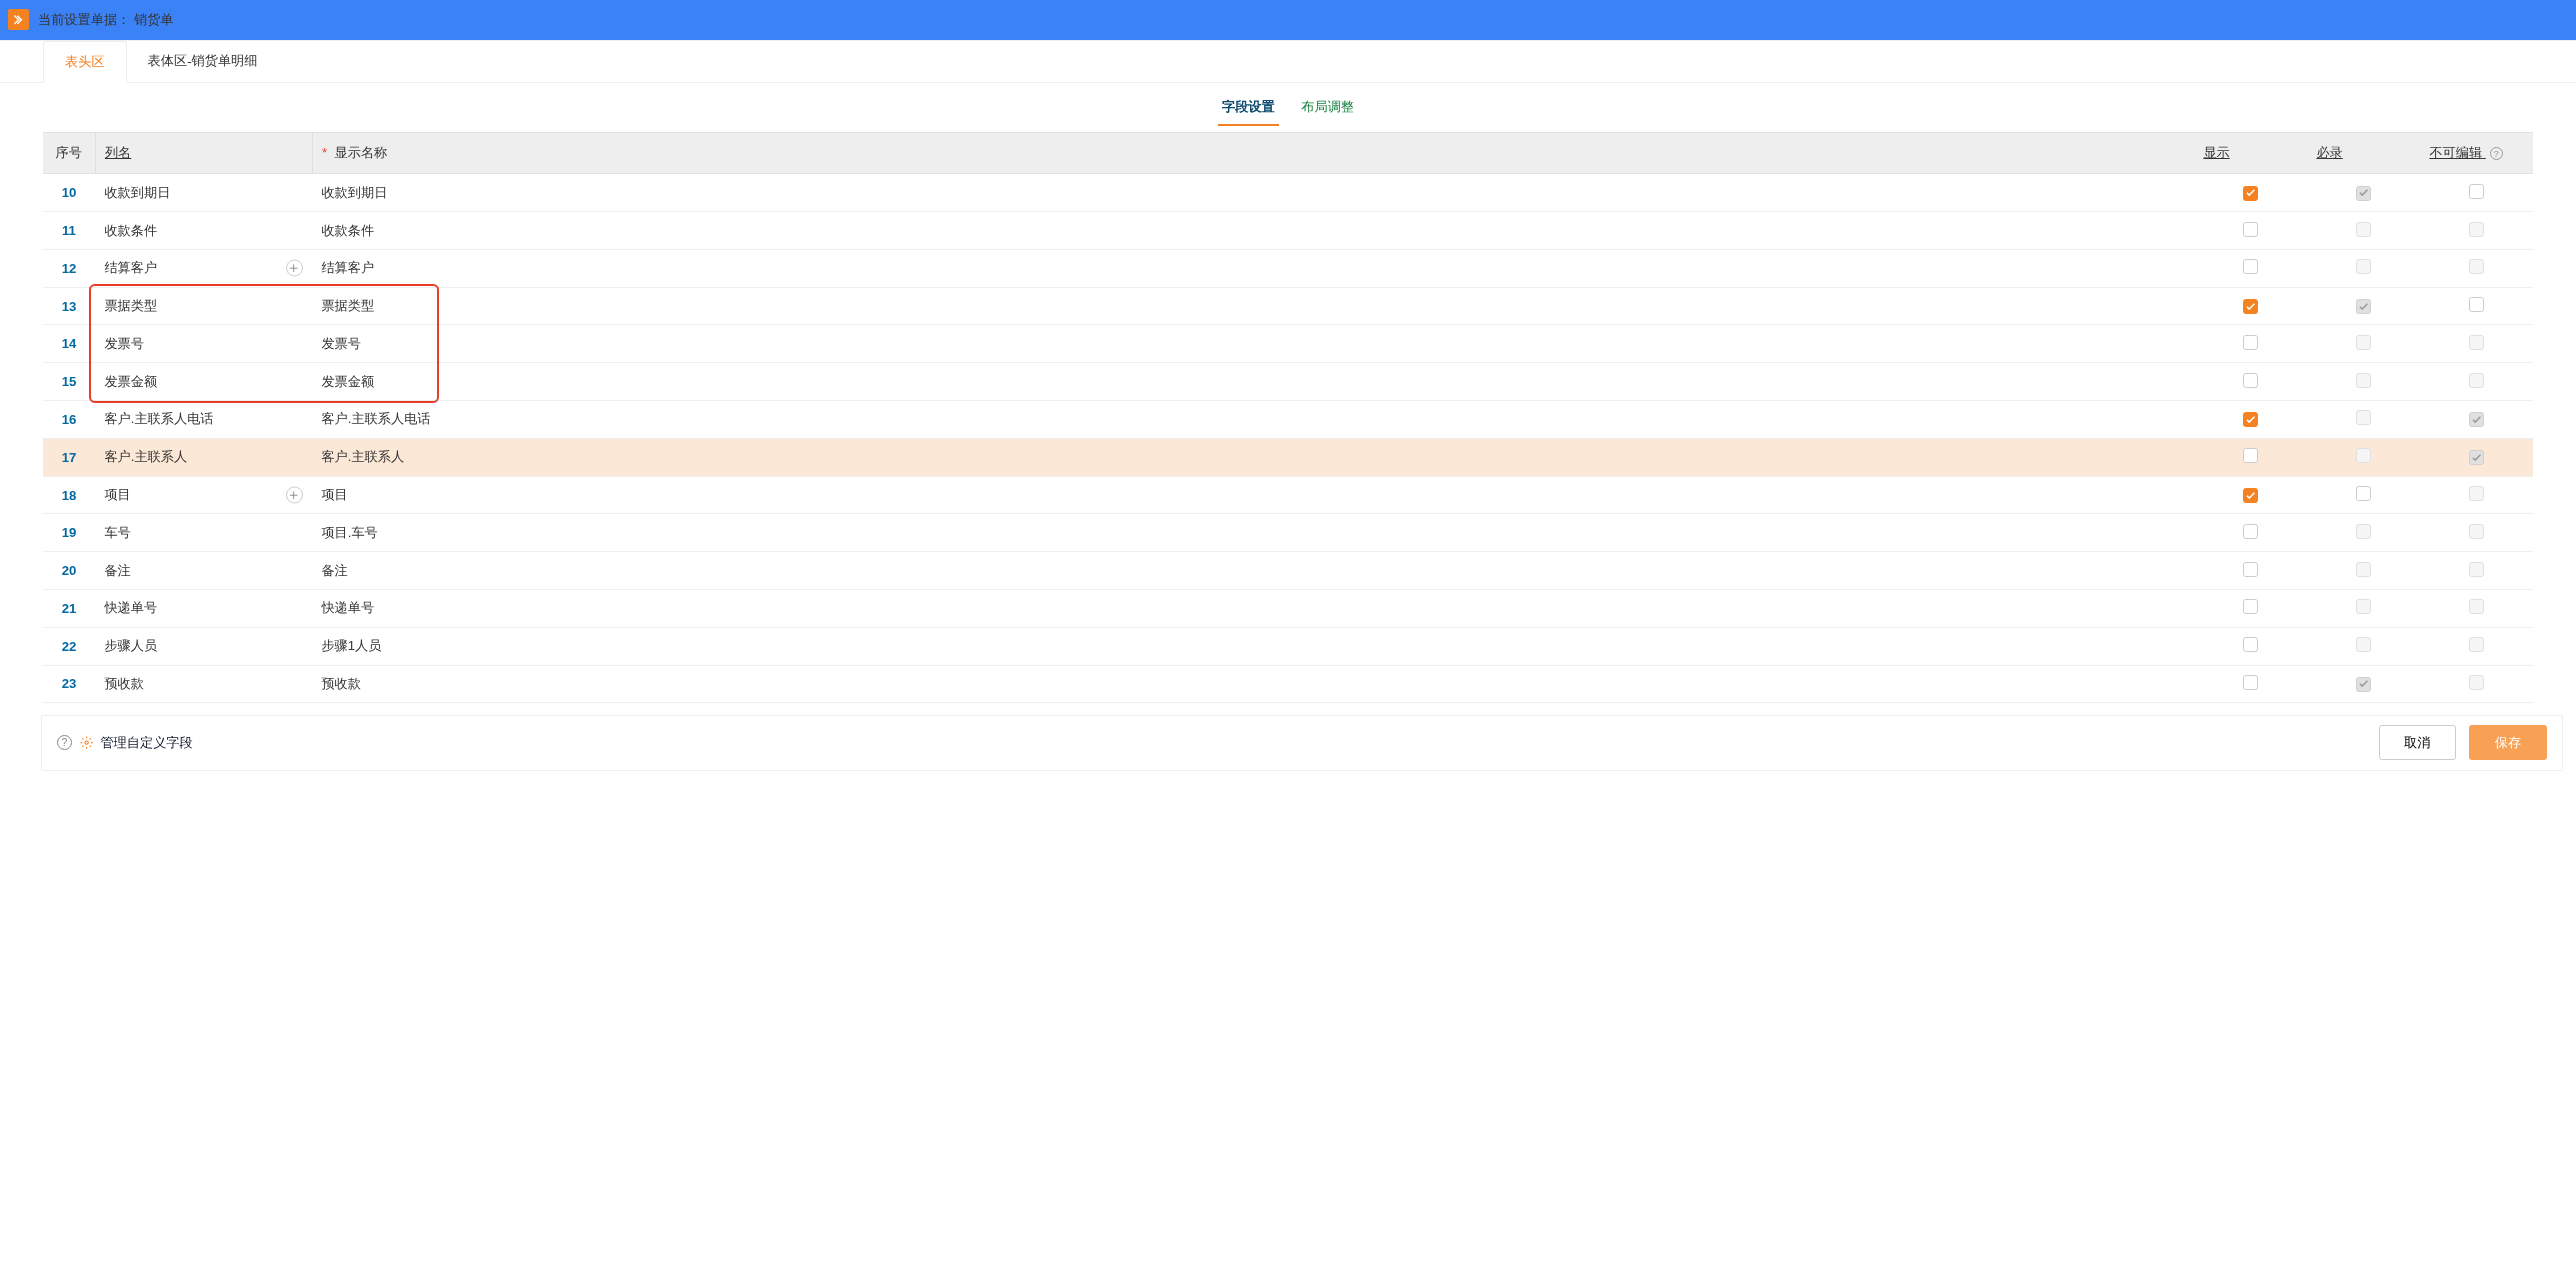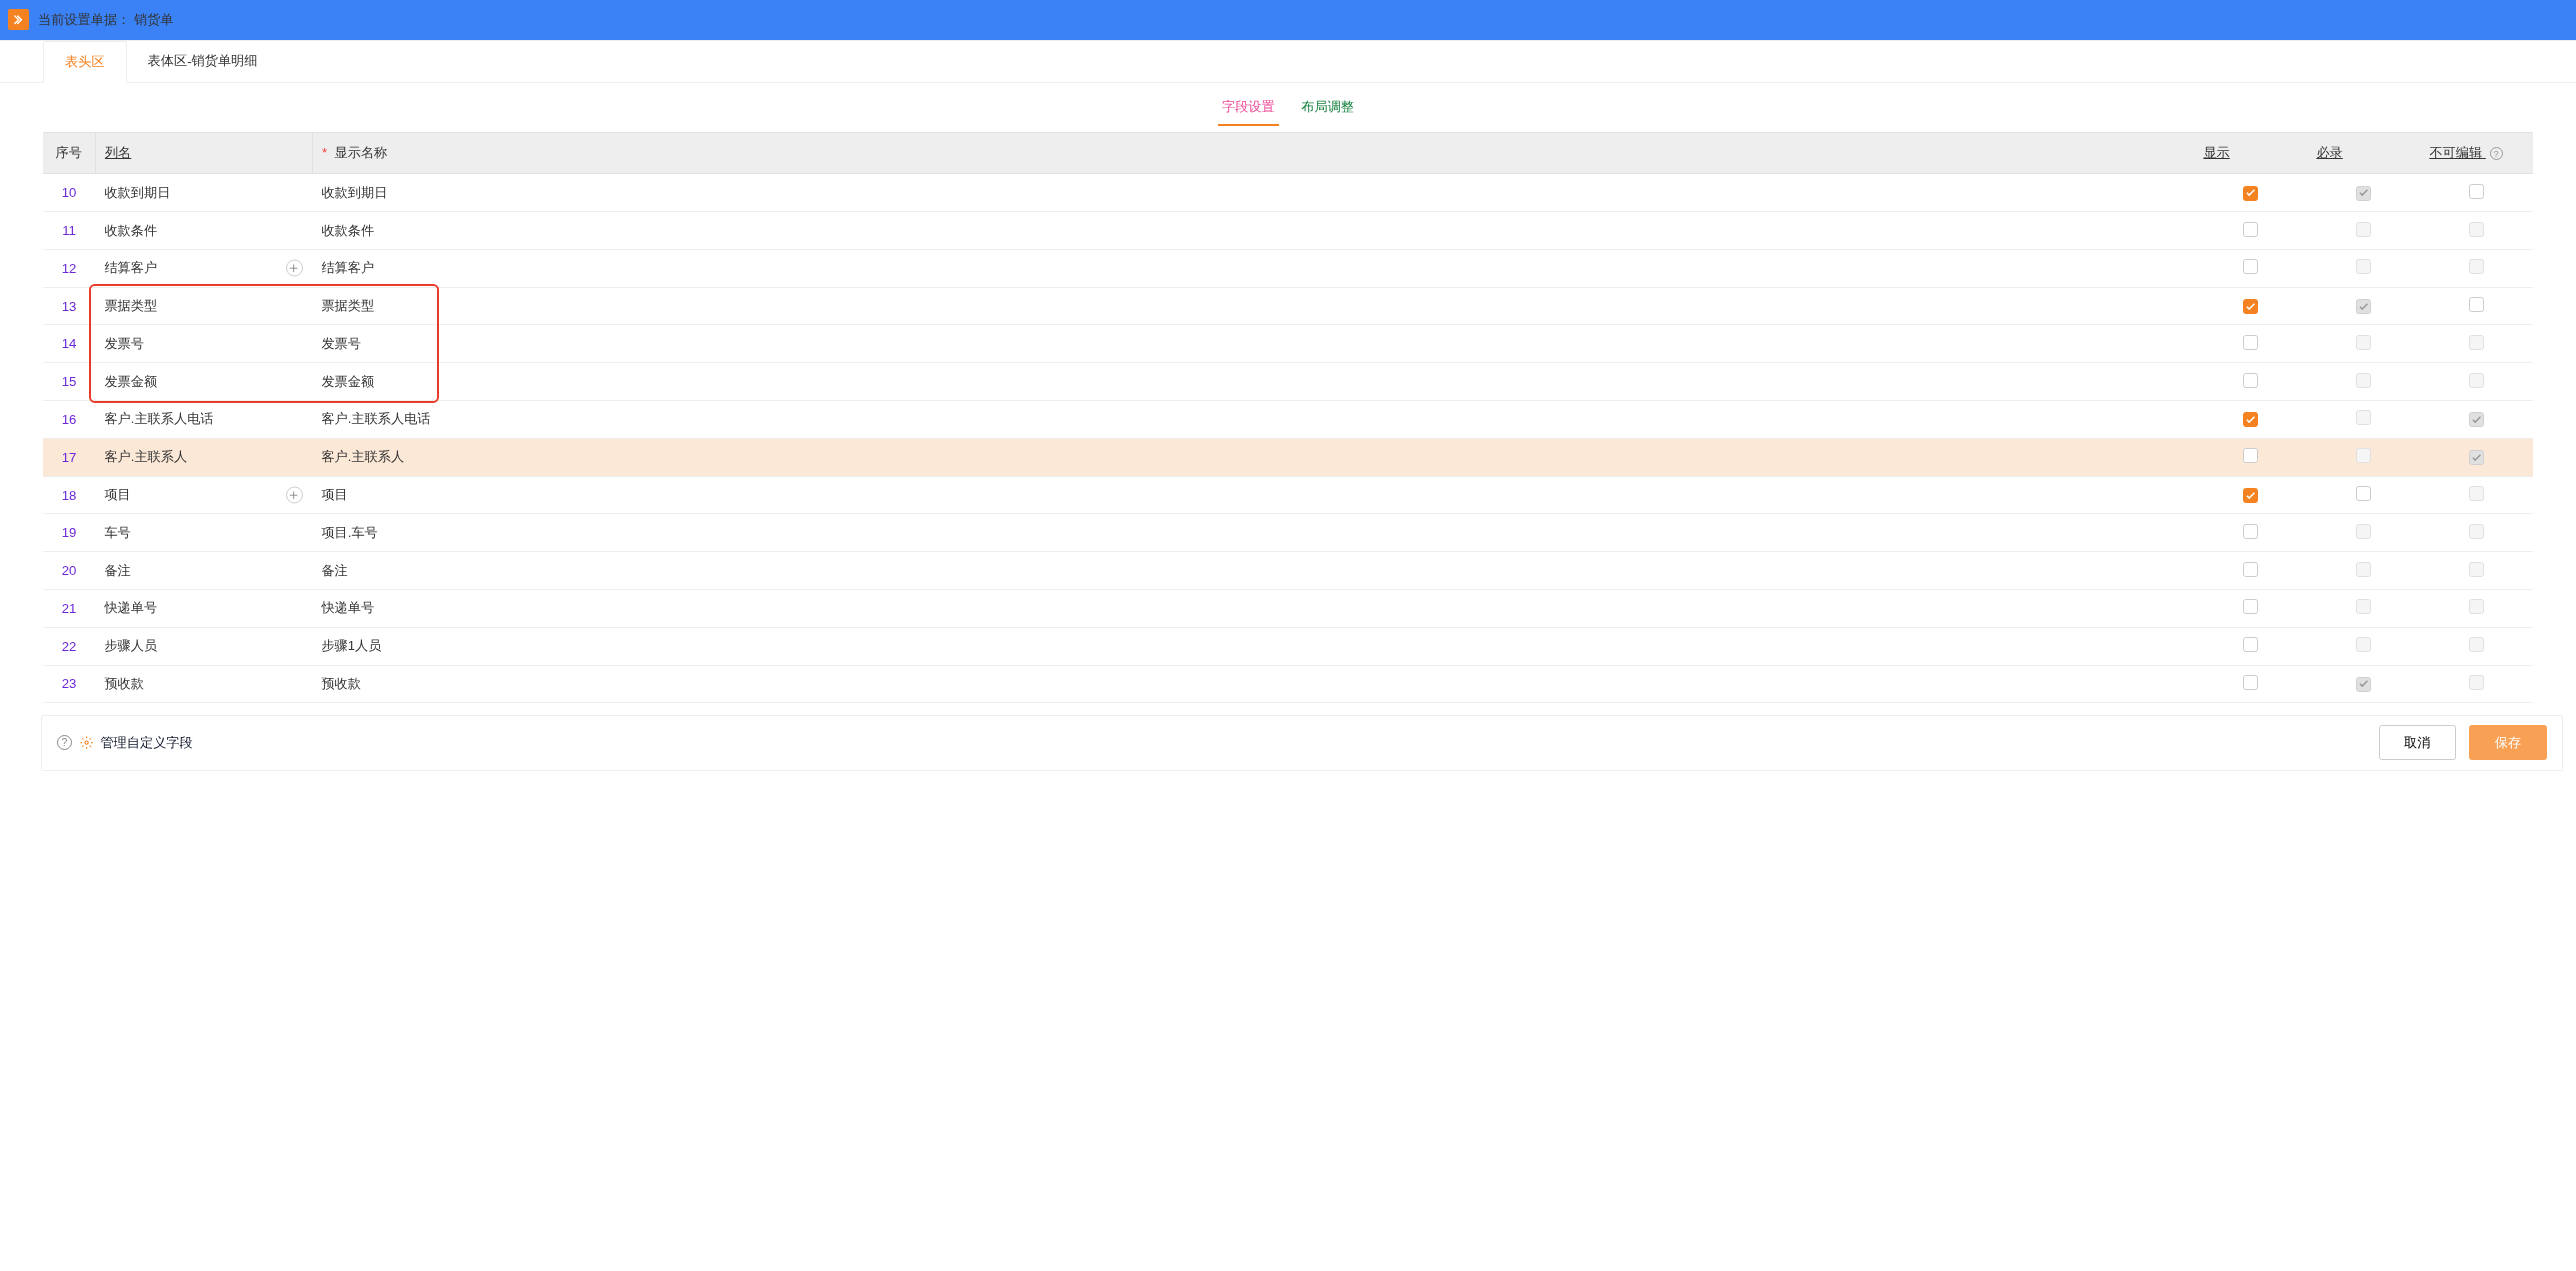--- a/index.html
+++ b/index.html
@@ -60,23 +60,23 @@
       justify-content: center;
       gap: 19px;
       padding: 15px 0 5.7px 0;
     }
     .subtab {
       padding: 0 3.8px 7.6px 3.8px;
       cursor: pointer;
       color: #15803d;
     }
     .subtab.active {
-      color: #ec4899;
+      color: #0c4a6e;
       border-bottom: 2.8px solid #f58220;
-      font-weight: 400;
+      font-weight: 700;
     }
 
     
     .table-wrap {
       padding: 0 43px;
     }
     table {
       width: 100%;
       border-collapse: collapse;
     }
@@ -92,21 +92,21 @@
     }
     thead th.col-seq { width: 52px; text-align: center; border-right: 0.9px solid #e0e0e0; }
     thead th.col-name { width: 217px; border-right: 0.9px solid #e0e0e0; text-decoration: underline; }
     thead th.col-check { width: 113px; text-align: left; text-decoration: underline; }
     tbody tr { border-bottom: 0.9px solid #eee; }
     tbody tr.highlight-row { background: #fce8d7; }
     tbody td {
       padding: 9.4px 9.4px;
       vertical-align: middle;
     }
-    tbody td.col-seq { text-align: center; color: #6d28d9; }
+    tbody td.col-seq { text-align: center; color: #0369a1; font-weight: bold; }
     tbody td.col-name { position: relative; }
     tbody td.col-check { text-align: center; }
     .required-asterisk { color: #f04134; margin-right: 3.8px; }
 
     .plus-btn {
       position: absolute;
       right: 9.4px;
       top: 50%;
       transform: translateY(-50%);
       width: 17px;

